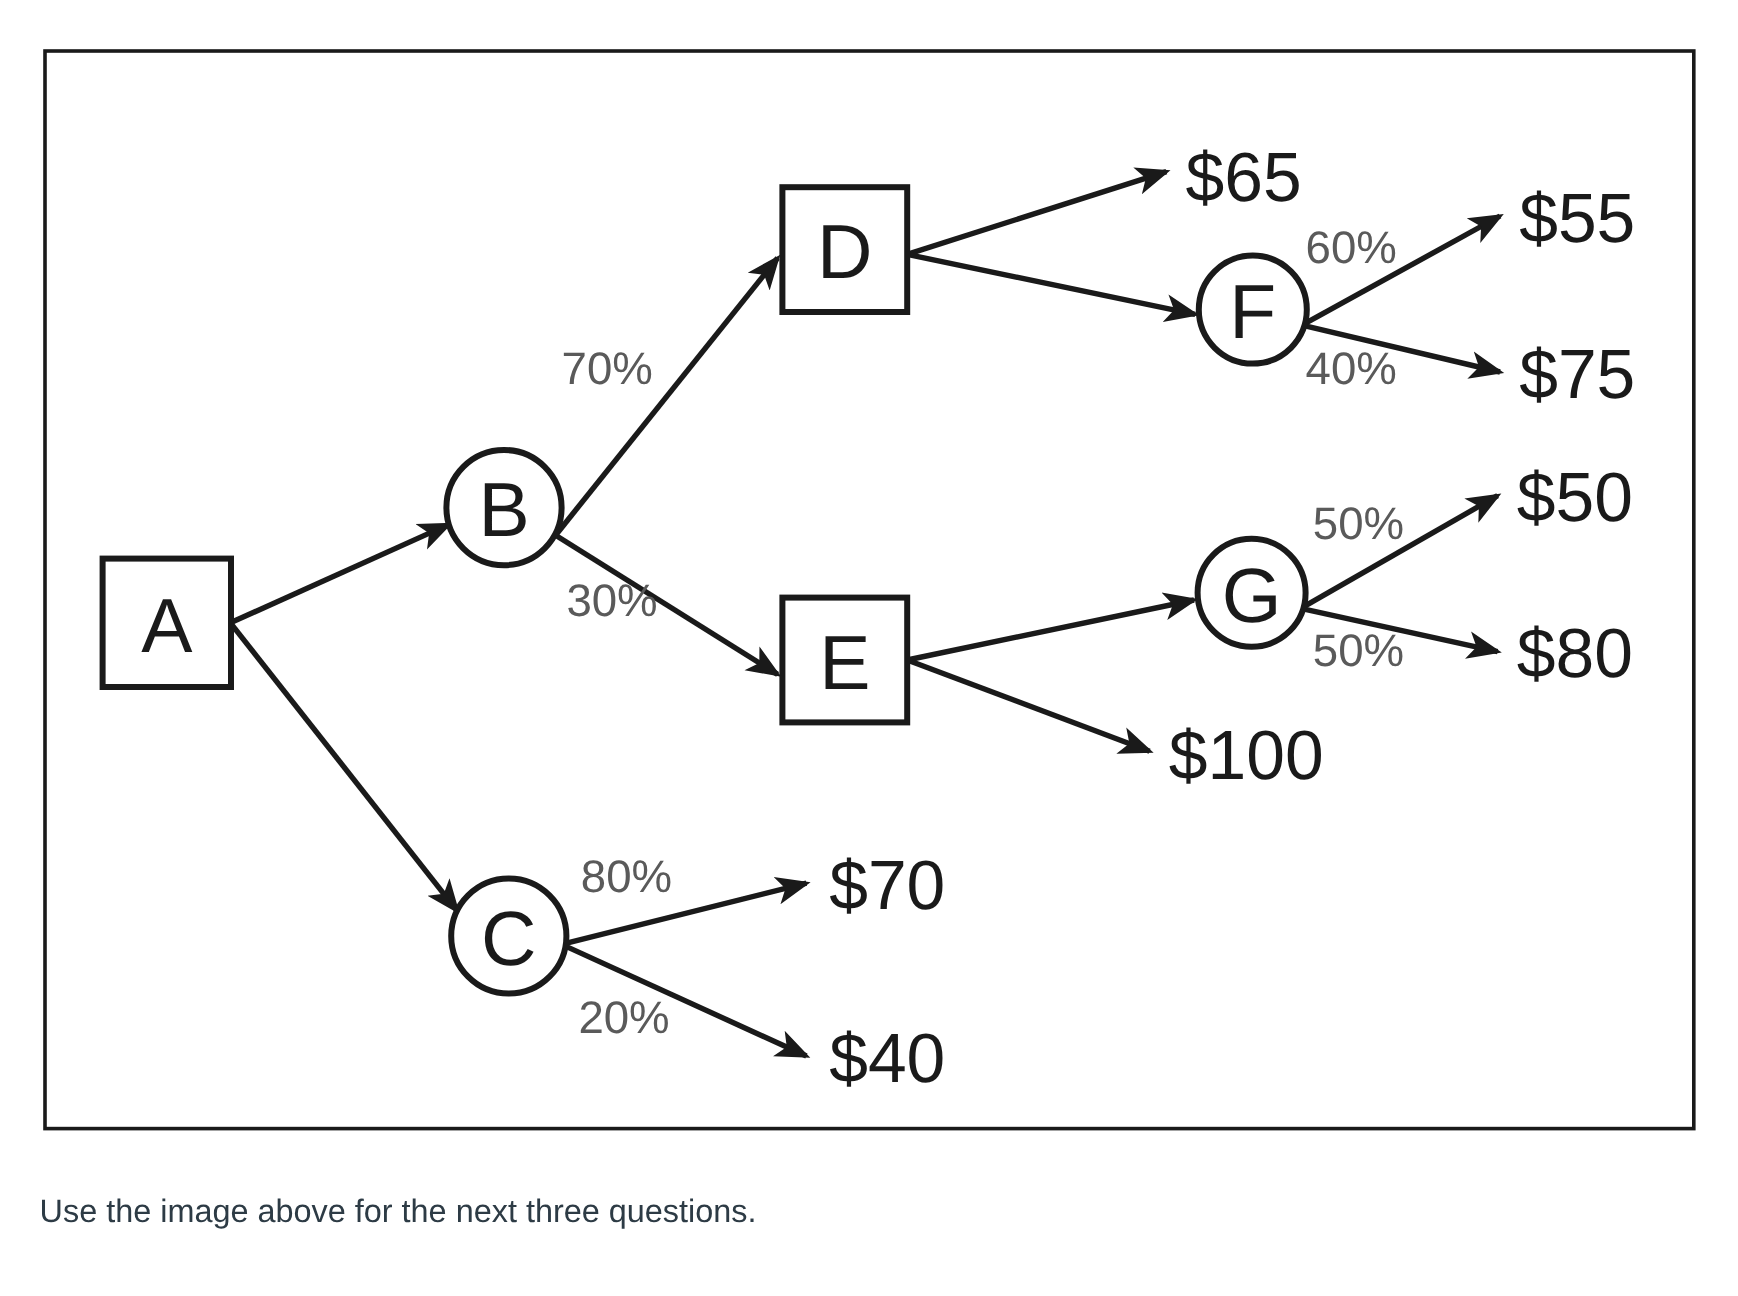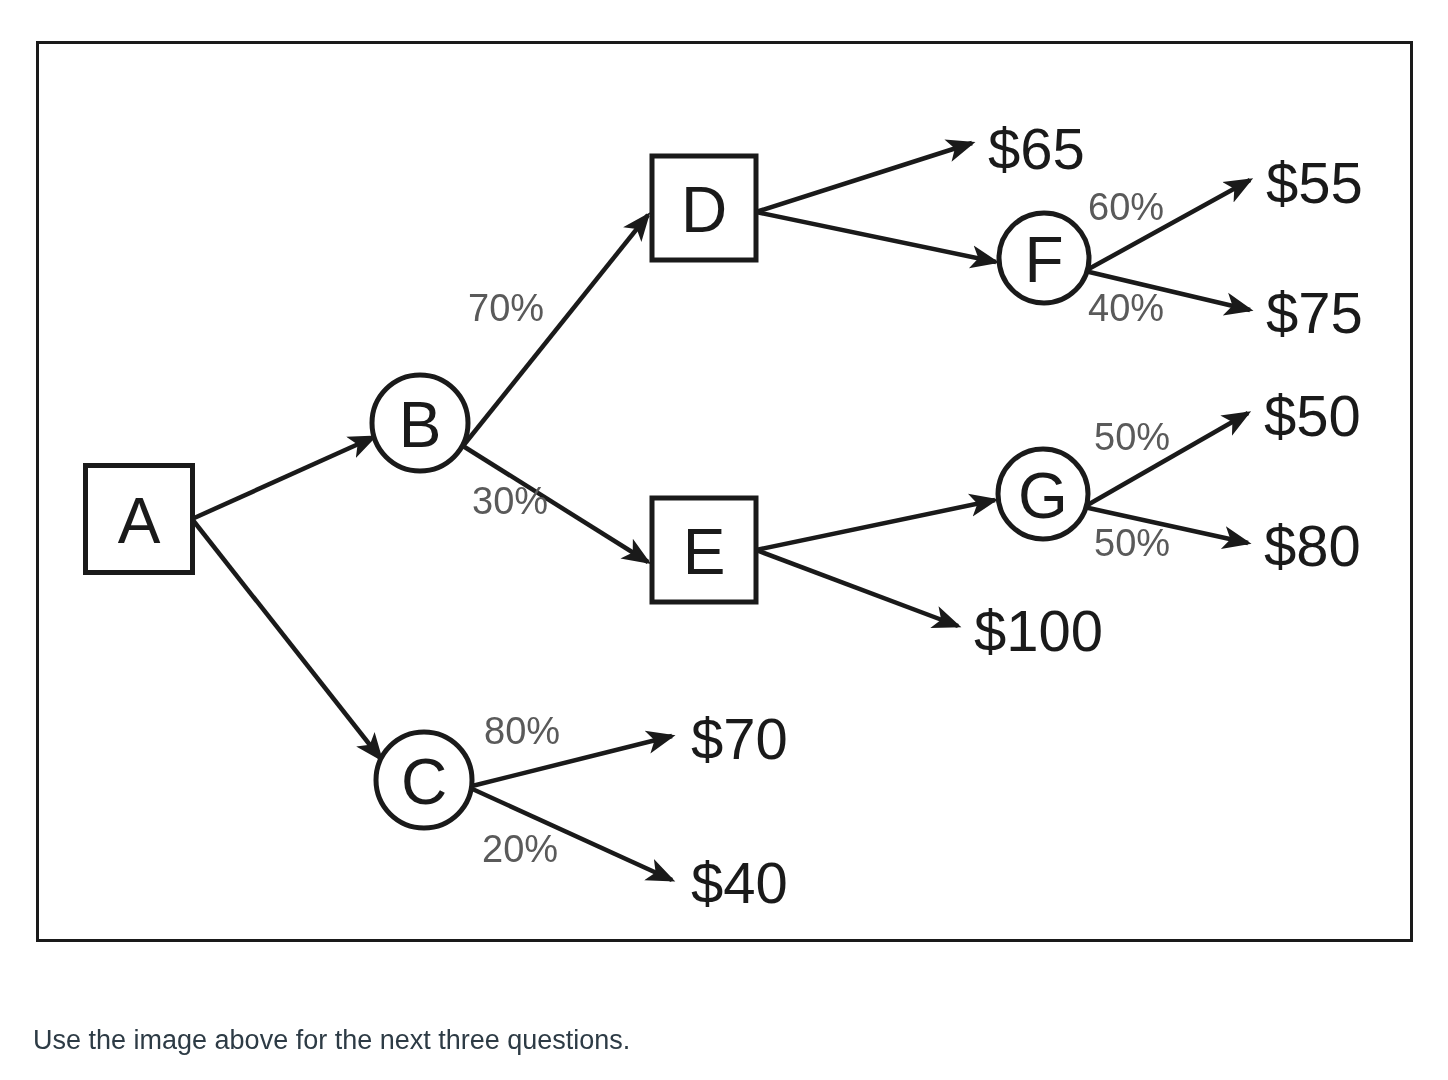--- a/index.html
+++ b/index.html
@@ -63,21 +63,21 @@
   }
   .payoff-label {
     font-family: "Liberation Sans", sans-serif;
     font-size: 58px;
     fill: #1a1a1a;
     dominant-baseline: central;
   }
   #caption {
     position: absolute;
     left: 33px;
-    top: 1025px;
+    top: 994px;
     font-family: "Liberation Sans", sans-serif;
     font-size: 27px;
     color: #2d3b45;
     white-space: nowrap;
   }
 </style>
 </head>
 <body>
 
 <div id="page">

